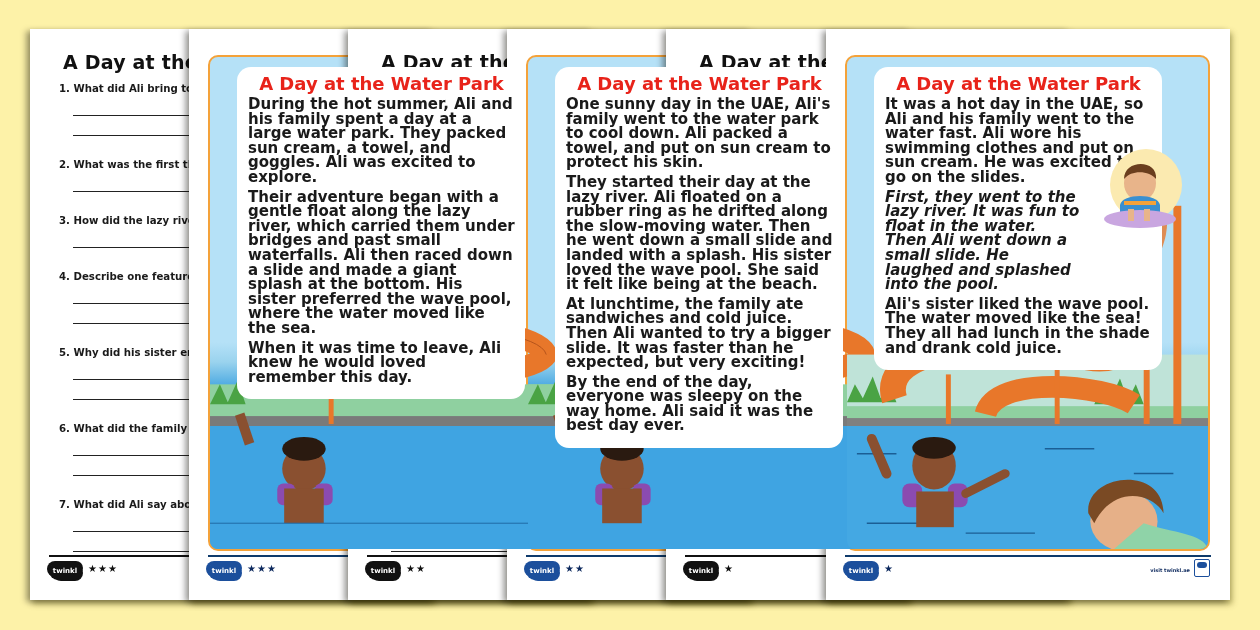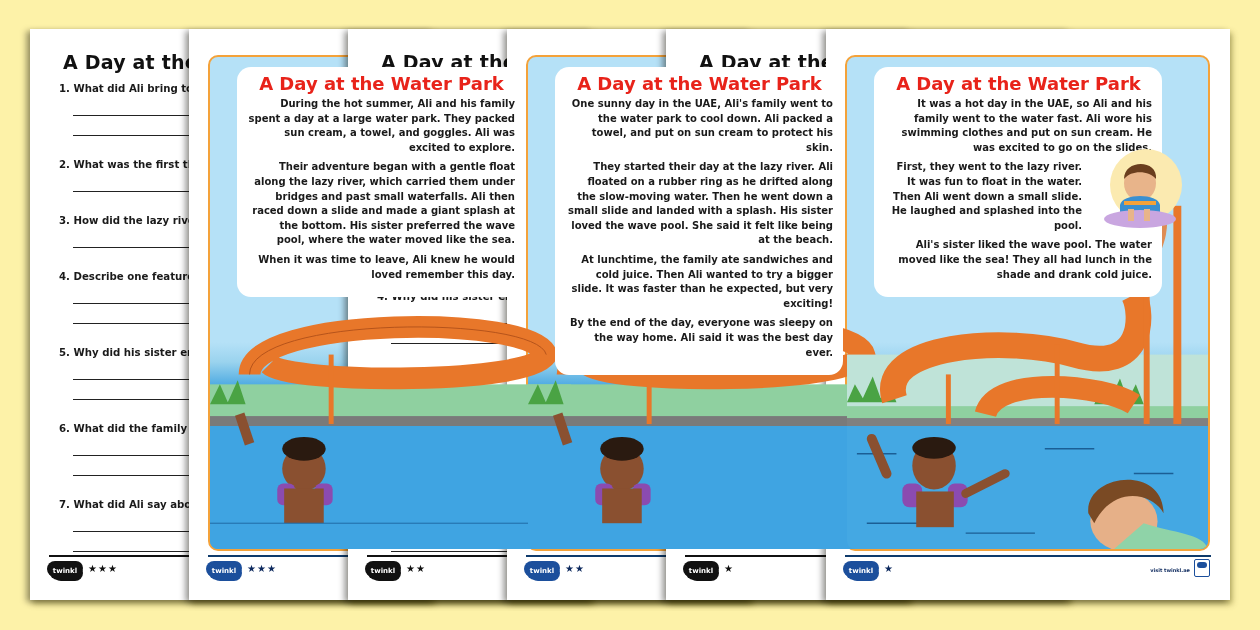--- a/index.html
+++ b/index.html
@@ -91,26 +91,25 @@
   }
   .story-title {
     text-align: center;
     font-size: 18px;
     font-weight: bold;
     color: #e8231a;
     margin-bottom: 3px;
     white-space: nowrap;
   }
   .story-p {
-    font-size: 10px;
+    font-size: 15px;
     line-height: 14.6px;
     color: #1a1a1a;
     margin-bottom: 5px;
     font-weight: 600;
-    text-align: right;
   }
   .scene { position: absolute; left: 0; top: 0; width: 100%; height: 100%; z-index: 1; }
   .visit {
     position: absolute;
     right: 40px; top: 538px;
     font-size: 5px; font-weight: bold; color: #0e2a5e;
   }
   .badge {
     position: absolute;
     right: 20px; top: 530px;
@@ -335,21 +334,21 @@
       <rect x="70" y="438" width="38" height="36" fill="#8a5030"></rect>
       <path d="M120 440 l40 -20" stroke="#8a5030" stroke-width="9" stroke-linecap="round"></path>
 
       <ellipse cx="280" cy="468" rx="34" ry="30" fill="#e6b088"></ellipse>
       <path d="M244 460 C240 420, 320 410, 320 460 C310 440, 270 430, 250 470 z" fill="#7a4a24"></path>
       <path d="M300 470 C330 480, 360 480, 365 496 L270 496 z" fill="#8fd3a8"></path>
     </svg>
     <div class="story-card">
       <div class="story-title">A Day at the Water Park</div>
       <p class="story-p">It was a hot day in the UAE, so Ali and his family went to the water fast. Ali wore his swimming clothes and put on sun cream. He was excited to go on the slides.</p>
-      <p class="story-p" style="padding-right:70px;">First, they went to the lazy river. It was fun to float in the water. Then Ali went down a small slide. He laughed and splashed into the pool.</p>
+      <p class="story-p" style="padding-right:70px;font-style:italic;">First, they went to the lazy river. It was fun to float in the water. Then Ali went down a small slide. He laughed and splashed into the pool.</p>
       <p class="story-p">Ali's sister liked the wave pool. The water moved like the sea! They all had lunch in the shade and drank cold juice.</p>
     </div>
     <svg style="position:absolute; left:255px; top:88px; width:80px; height:90px; z-index:4;" viewBox="0 0 80 90">
       <circle cx="44" cy="40" r="36" fill="#fbeab0"></circle>
       <ellipse cx="38" cy="38" rx="16" ry="18" fill="#e8b48a"></ellipse>
       <path d="M22 34 C22 14, 56 14, 54 34 C48 26, 30 24, 22 34 z" fill="#6a3e1e"></path>
       <path d="M18 60 C20 48, 56 48, 58 60 L58 70 L18 70 z" fill="#3a8fd0"></path>
       <path d="M22 58 h32" stroke="#f4a23a" stroke-width="4"></path>
       <ellipse cx="38" cy="74" rx="36" ry="9" fill="#c9a6e0"></ellipse>
       <rect x="26" y="64" width="6" height="12" fill="#e8b48a"></rect>

